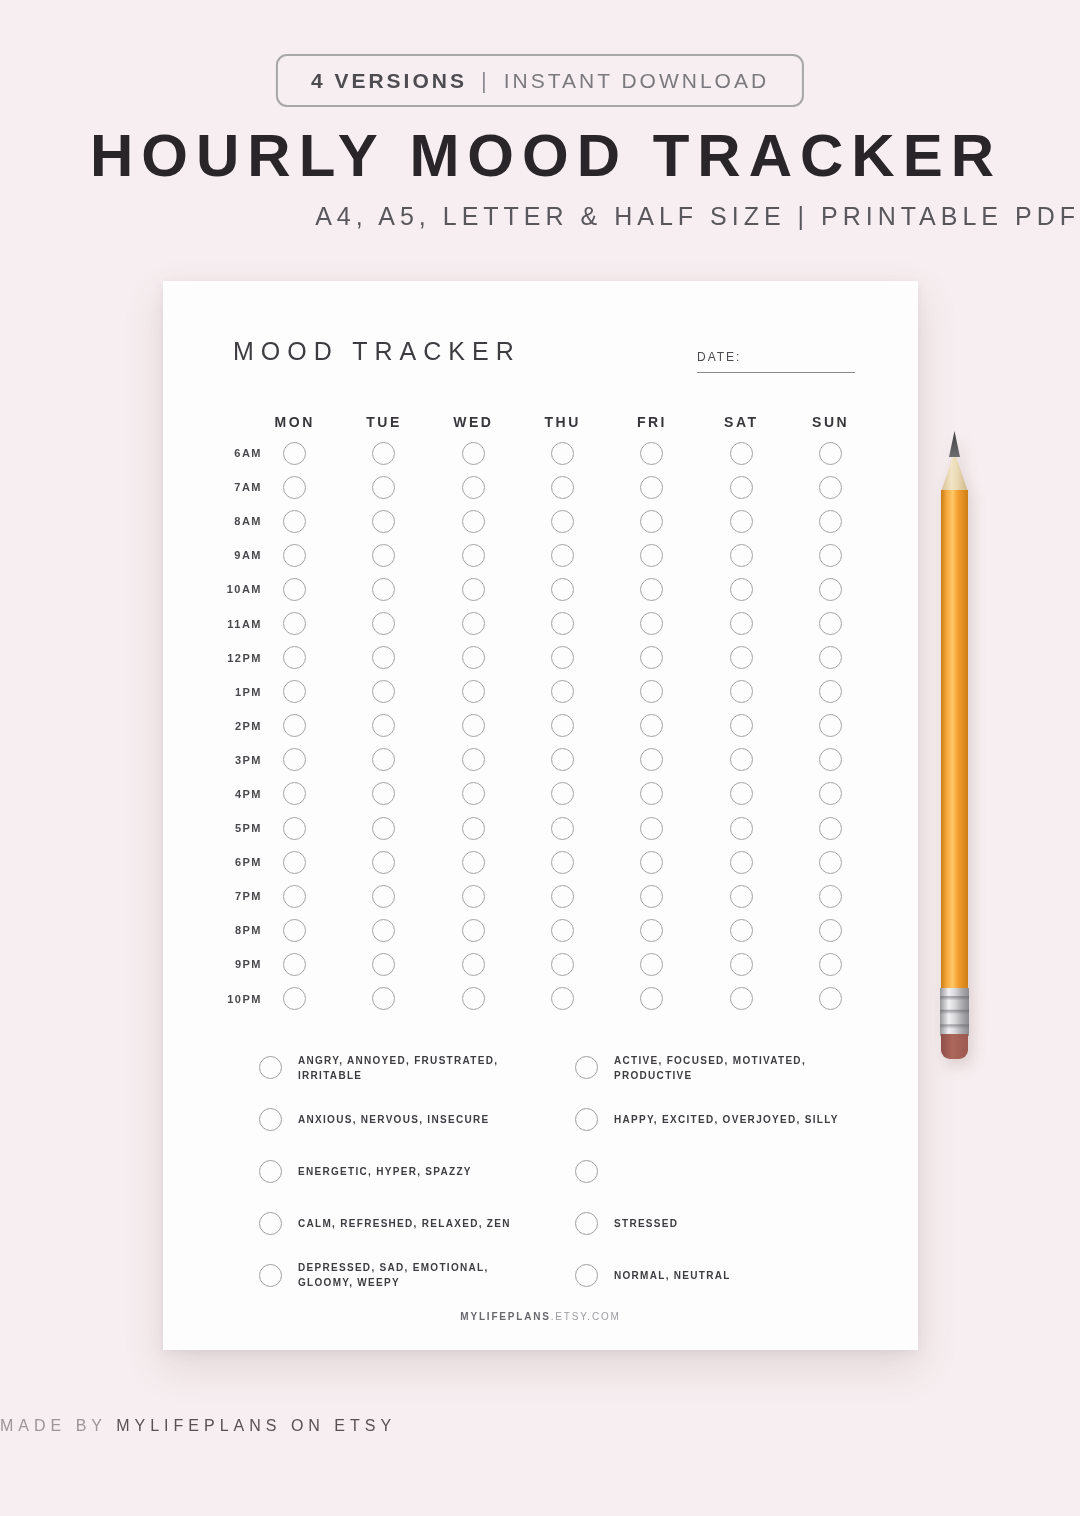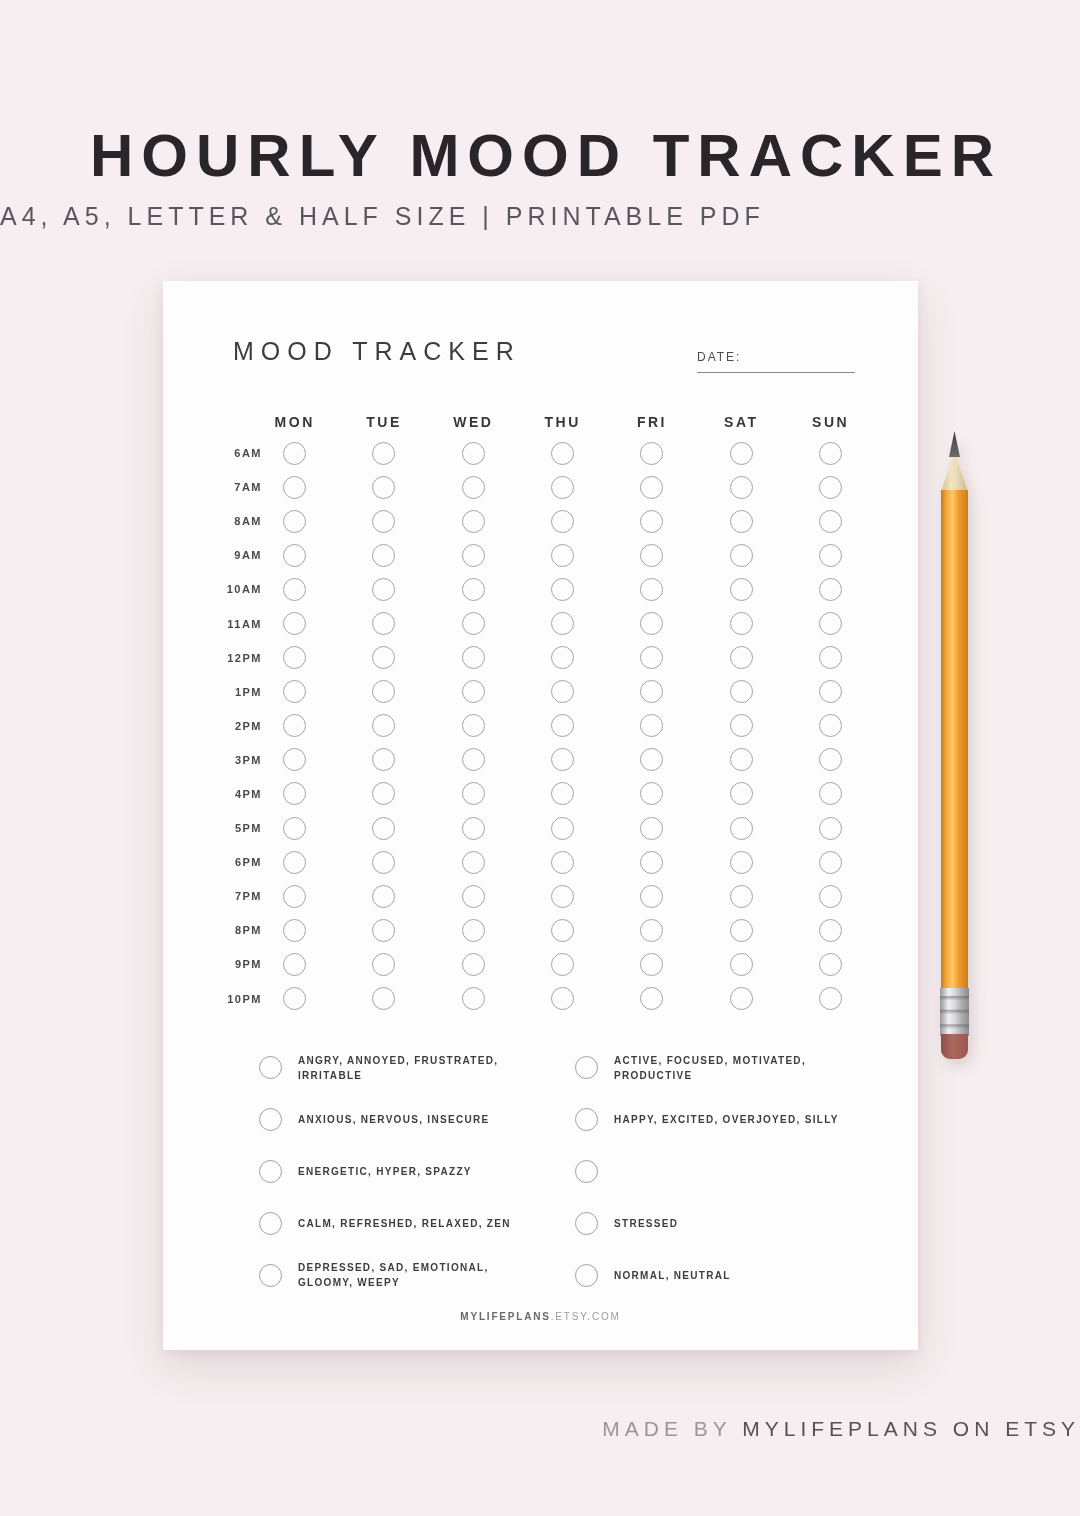--- a/index.html
+++ b/index.html
@@ -14,21 +14,21 @@
   
   .badge{position:absolute;top:54px;left:50%;transform:translateX(-50%);
     height:53px;display:flex;align-items:center;gap:14px;padding:0 33px;
     border:2px solid #a8a6a8;border-radius:11px;font-size:21px;letter-spacing:3px;white-space:nowrap;}
   .badge .b-left{font-weight:700;color:#4e4c50;}
   .badge .b-div{color:#8d8b8f;font-weight:400;font-size:22px;}
   .badge .b-right{font-weight:400;color:#7b797d;}
 
   .title{position:absolute;top:121px;width:100%;text-align:center;
     font-size:60px;font-weight:700;letter-spacing:8px;color:var(--ink);white-space:nowrap;padding-left:12px;}
-  .subtitle{position:absolute;top:202px;width:100%;text-align:left;
+  .subtitle{position:absolute;top:202px;width:100%;text-align:right;
     font-size:25px;font-weight:400;letter-spacing:5px;color:var(--gray);white-space:nowrap;}
 
   
   .paper{position:absolute;left:163px;top:281px;width:755px;height:1069px;background:var(--paper);
     box-shadow:0 16px 38px rgba(120,85,95,0.16), 0 3px 10px rgba(120,85,95,0.09);}
   .sheet-title{position:absolute;left:70px;top:57px;font-size:25px;line-height:27px;
     letter-spacing:7px;color:#3e3c40;font-weight:400;white-space:nowrap;}
   .date-block{position:absolute;left:534px;top:66px;width:158px;
     border-bottom:1px solid #8c8a8e;padding-bottom:7px;}
   .date-label{font-size:12px;letter-spacing:2px;color:#4c4a4e;font-weight:400;}
@@ -75,30 +75,35 @@
     background:
       linear-gradient(180deg, rgba(255,255,255,0) 16%, rgba(95,95,100,0.55) 18%, rgba(255,255,255,0) 26%,
         rgba(255,255,255,0) 44%, rgba(95,95,100,0.5) 47%, rgba(255,255,255,0) 55%,
         rgba(255,255,255,0) 74%, rgba(95,95,100,0.5) 77%, rgba(255,255,255,0) 85%),
       linear-gradient(90deg,#97979b,#f1f1f3 30%,#d7d7d9 52%,#ababaf 76%,#8c8c90);}
   .pencil-eraser{position:absolute;top:603px;left:0;width:27px;height:25px;
     background:linear-gradient(90deg,#8e5048,#ad675c 42%,#9c5950);
     border-radius:0 0 9px 9px;}
 
   
-  .tagline{position:absolute;top:1417px;width:100%;text-align:right;
-    font-size:21px;letter-spacing:5px;white-space:nowrap;}
+  .tagline{position:absolute;top:1417px;width:100%;text-align:left;
+    font-size:16px;letter-spacing:5px;white-space:nowrap;}
   .tag-made{color:#9d9599;}
   .tag-brand{color:#575155;}
 </style>
 </head>
 <body>
 
 <div class="canvas">
 
+  <div class="badge">
+    <span class="b-left">4 VERSIONS</span>
+    <span class="b-div">|</span>
+    <span class="b-right">INSTANT DOWNLOAD</span>
+  </div>
 
   <div class="title">HOURLY MOOD TRACKER</div>
   <div class="subtitle">A4, A5, LETTER &amp; HALF SIZE | PRINTABLE PDF</div>
 
   <div class="paper">
     <div class="sheet-title">MOOD TRACKER</div>
 
     <div class="date-block">
       <span class="date-label">DATE:</span>
     </div>

